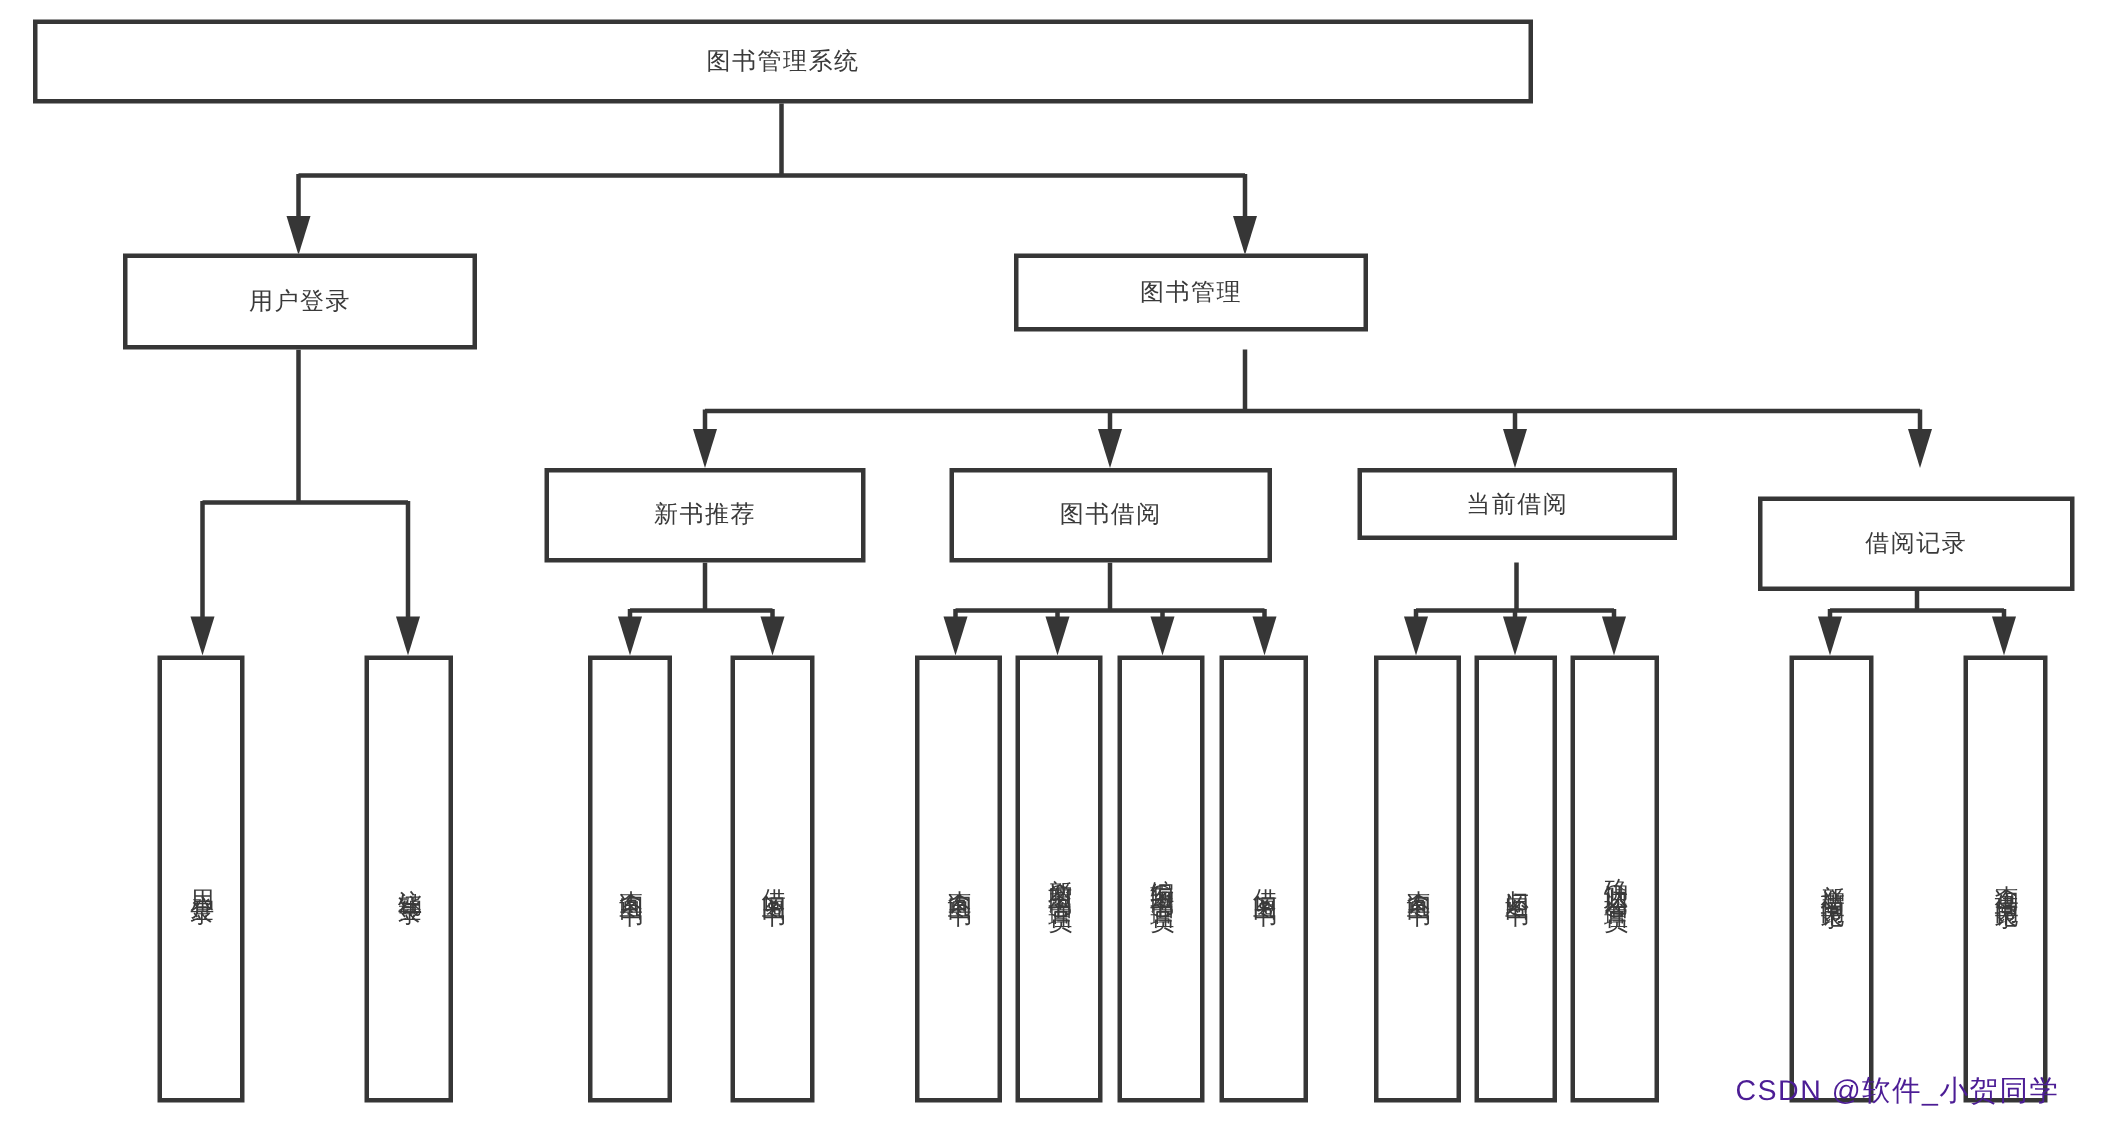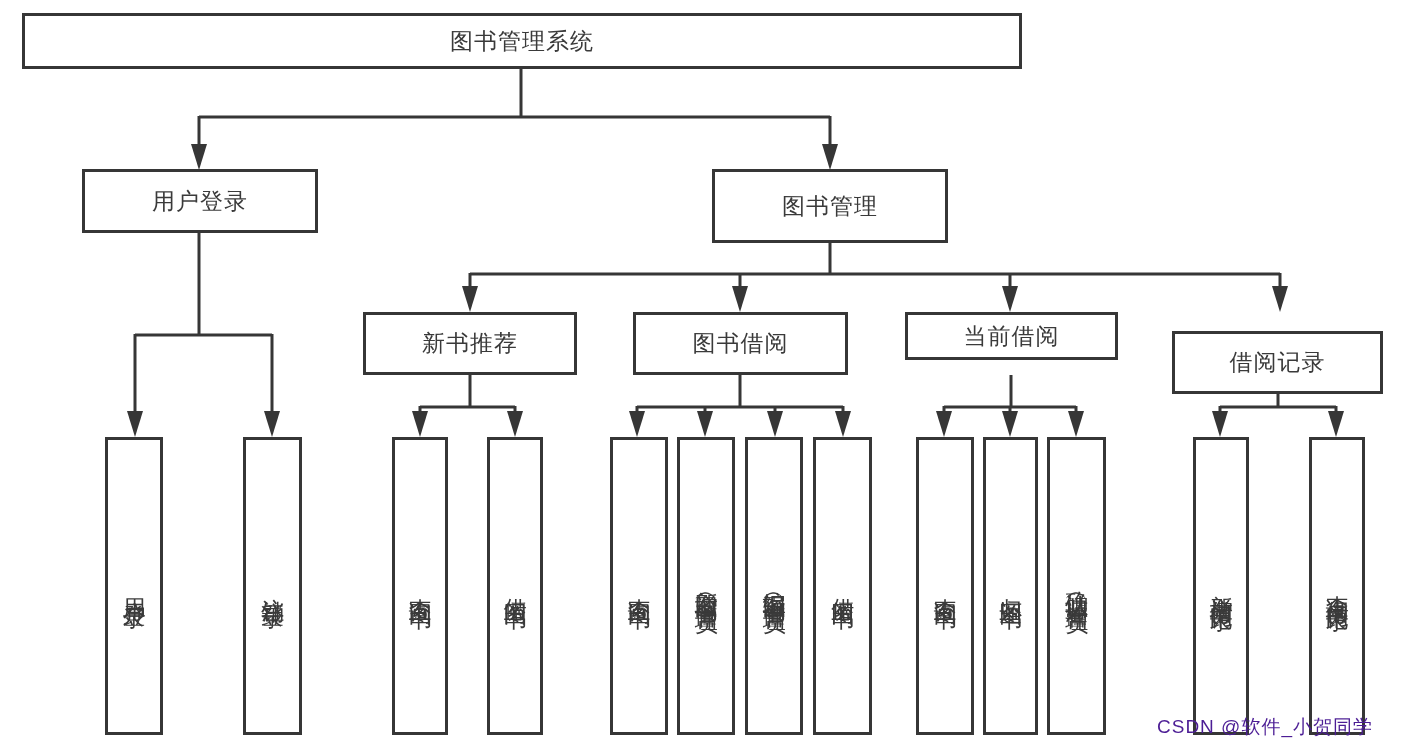--- a/index.html
+++ b/index.html
@@ -12,21 +12,21 @@
   }
   .node{
     position:absolute;
     box-sizing:border-box;
     border:3px solid #363636;
     background:#ffffff;
     display:flex;
     align-items:center;
     justify-content:center;
     color:#3a3a3a;
-    font-size:23px;
+    font-size:16px;
   }
   .node .h-label{
     letter-spacing:1px;
     white-space:nowrap;
   }
   .node .v-label{
     writing-mode:vertical-rl;
     text-orientation:mixed;
     letter-spacing:3px;
     line-height:1.1;
@@ -99,21 +99,21 @@
     </g>
   </svg>
 
   <div class="node" style="left:22px;top:13px;width:1000px;height:56px;">
     <span class="h-label">图书管理系统</span>
   </div>
 
   <div class="node" style="left:82px;top:169px;width:236px;height:64px;">
     <span class="h-label">用户登录</span>
   </div>
-  <div class="node" style="left:712px;top:169px;width:236px;height:74px;">
+  <div class="node" style="left:676px;top:169px;width:236px;height:52px;">
     <span class="h-label">图书管理</span>
   </div>
 
   <div class="node" style="left:363px;top:312px;width:214px;height:63px;">
     <span class="h-label">新书推荐</span>
   </div>
   <div class="node" style="left:633px;top:312px;width:215px;height:63px;">
     <span class="h-label">图书借阅</span>
   </div>
   <div class="node" style="left:905px;top:312px;width:213px;height:48px;">

